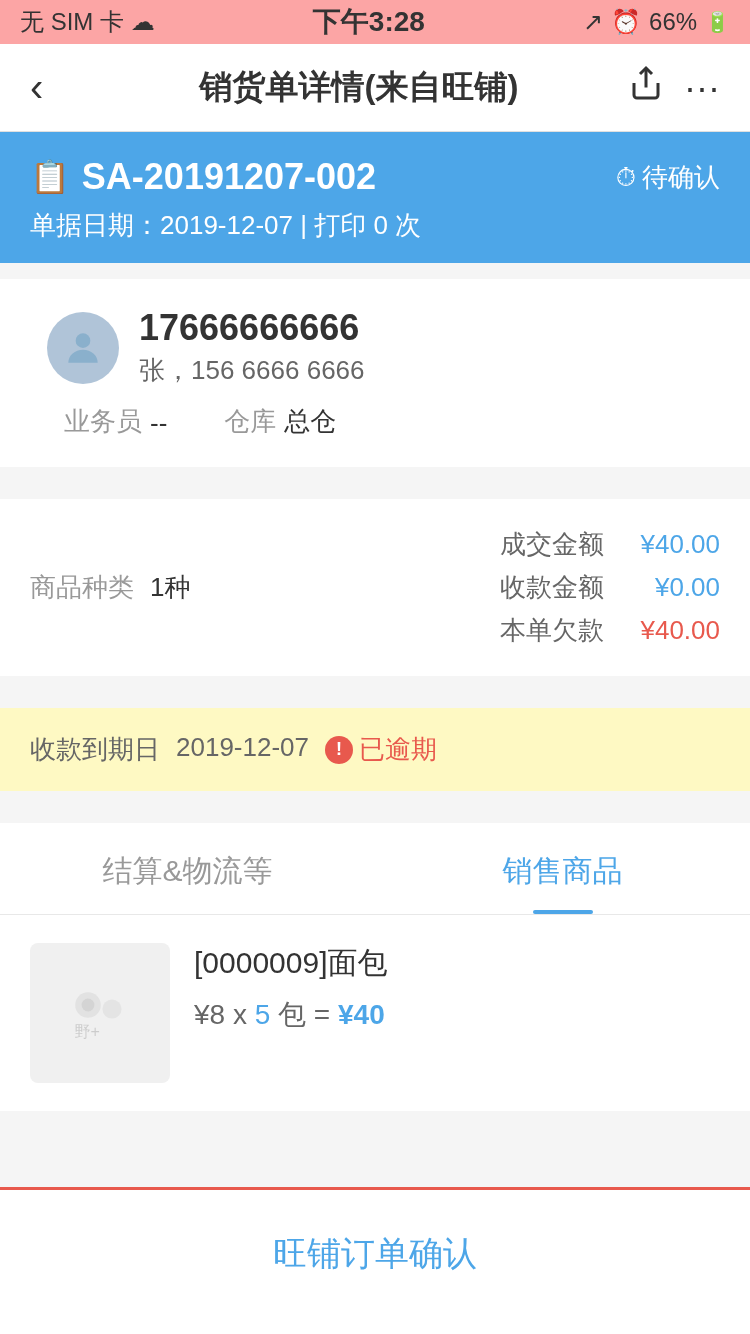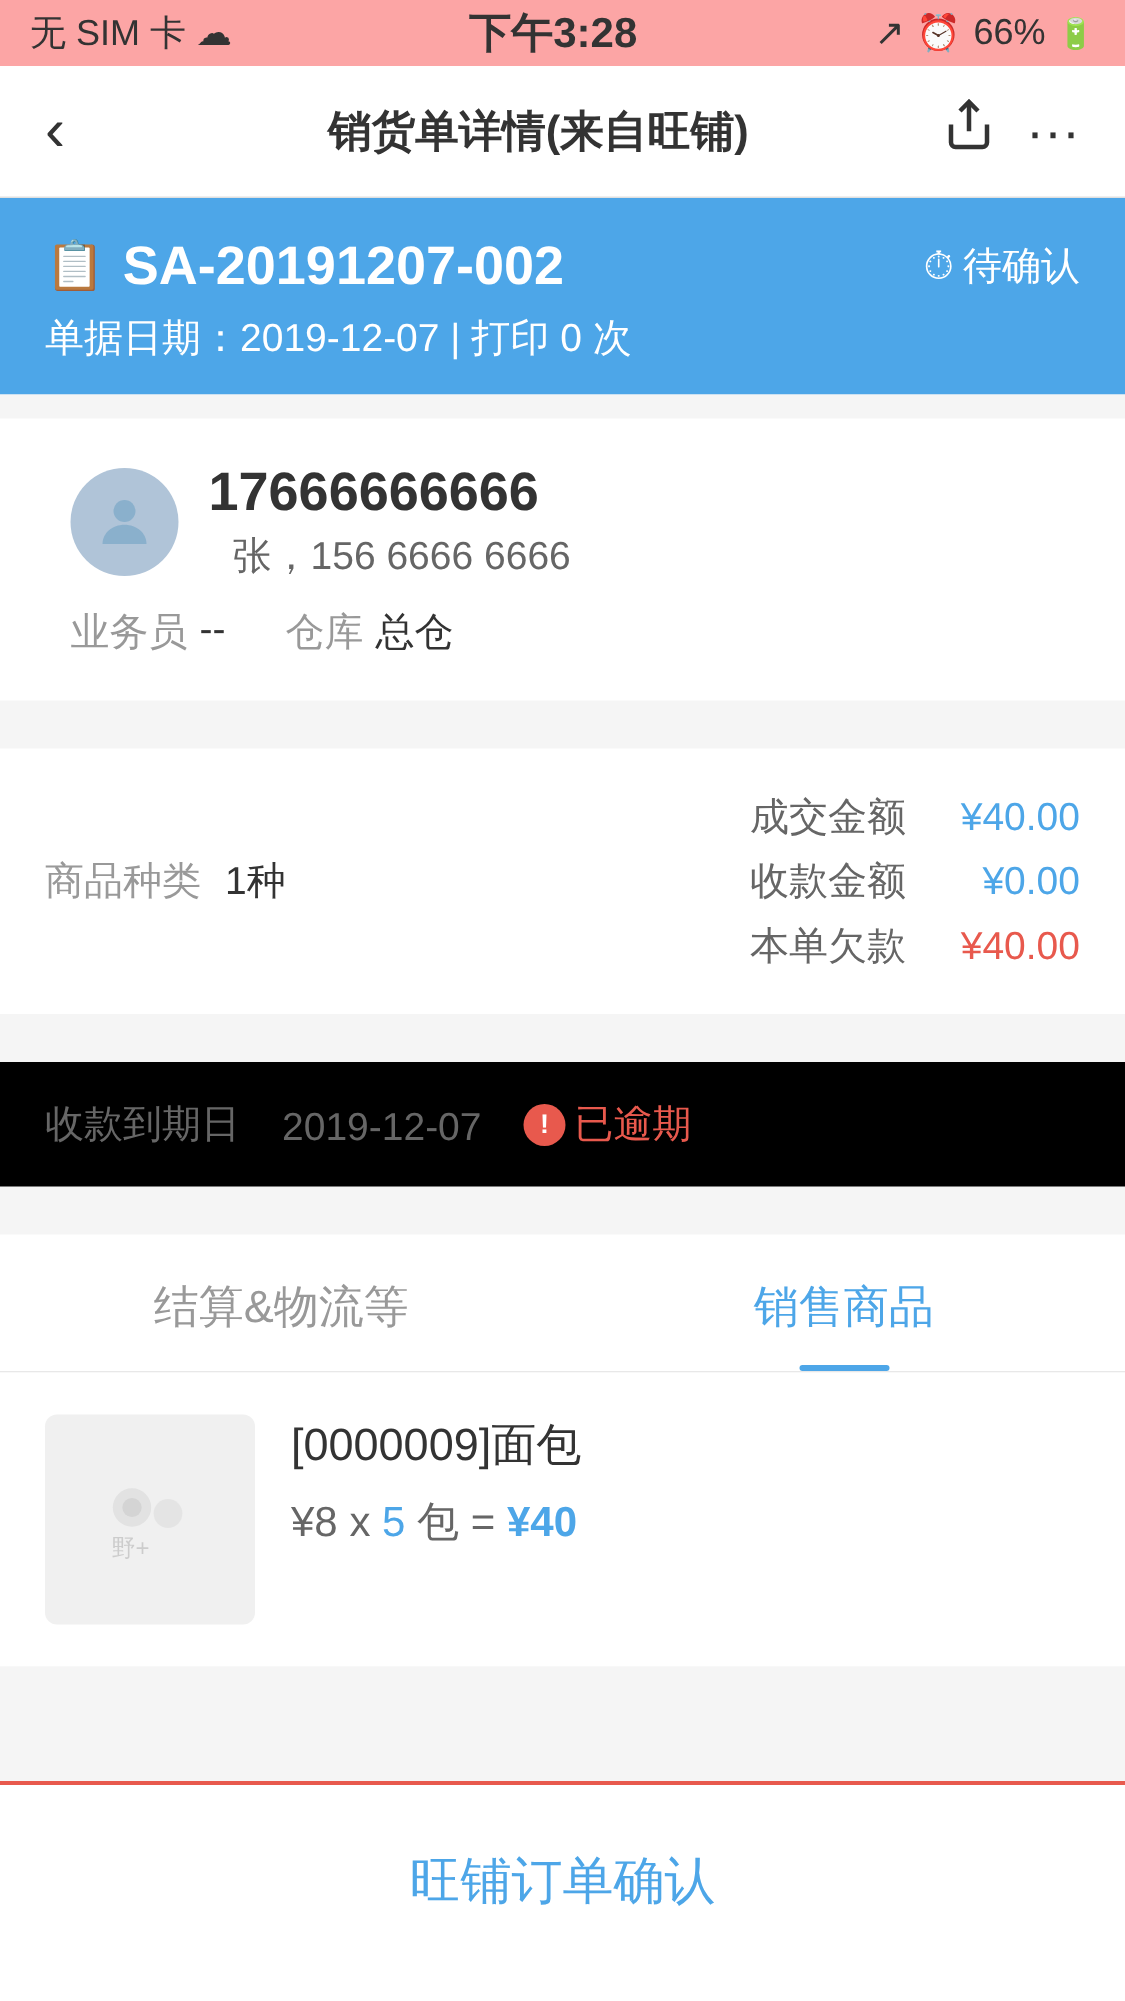--- a/index.html
+++ b/index.html
@@ -38,21 +38,21 @@
       padding: 0 30px;
       border-bottom: 1px solid #e0e0e0;
     }
     .nav-back {
       font-size: 40px;
       color: #333;
       cursor: pointer;
       width: 60px;
     }
     .nav-title {
-      font-size: 29px;
+      font-size: 33px;
       font-weight: 600;
       color: #333;
     }
     .nav-actions {
       display: flex;
       align-items: center;
       gap: 20px;
     }
     .nav-share, .nav-more {
       font-size: 36px;
@@ -119,34 +119,34 @@
     .avatar svg { width: 44px; height: 44px; }
     .customer-name {
       font-size: 36px;
       font-weight: 600;
       color: #333;
     }
     .customer-sub {
       font-size: 26px;
       color: #666;
       margin-top: 4px;
-      margin-left: 16px;
     }
     .info-row {
       display: flex;
       align-items: center;
       gap: 40px;
       margin-top: 16px;
     }
     .info-item {
       display: flex;
-      align-items: flex-start;
+      align-items: flex-end;
       gap: 8px;
       font-size: 26px;
       color: #666;
+      margin-left: 17px;
     }
     .info-item span.label { color: #999; }
     .info-item span.val { color: #333; }
 
     
     .summary-section {
       background: #fff;
       margin-bottom: 16px;
       padding: 28px 30px;
       display: flex;
@@ -174,26 +174,26 @@
       gap: 16px;
       width: 100%;
     }
     .amount-label { font-size: 26px; color: #666; }
     .amount-value { font-size: 26px; color: #4da6e8; font-weight: 500; min-width: 100px; text-align: right; }
     .amount-value.red { color: #e8594d; }
     .amount-value.blue { color: #4da6e8; }
 
     
     .due-date-section {
-      background: #000000;
+      background: #fef9c3;
       margin-bottom: 16px;
       padding: 24px 30px;
       display: flex;
-      align-items: flex-end;
-      gap: 28px;
+      align-items: flex-start;
+      gap: 16px;
       font-size: 26px;
       color: #666;
     }
     .due-date-section .overdue-badge {
       display: flex;
       align-items: center;
       gap: 6px;
       color: #e8594d;
       font-size: 26px;
     }

